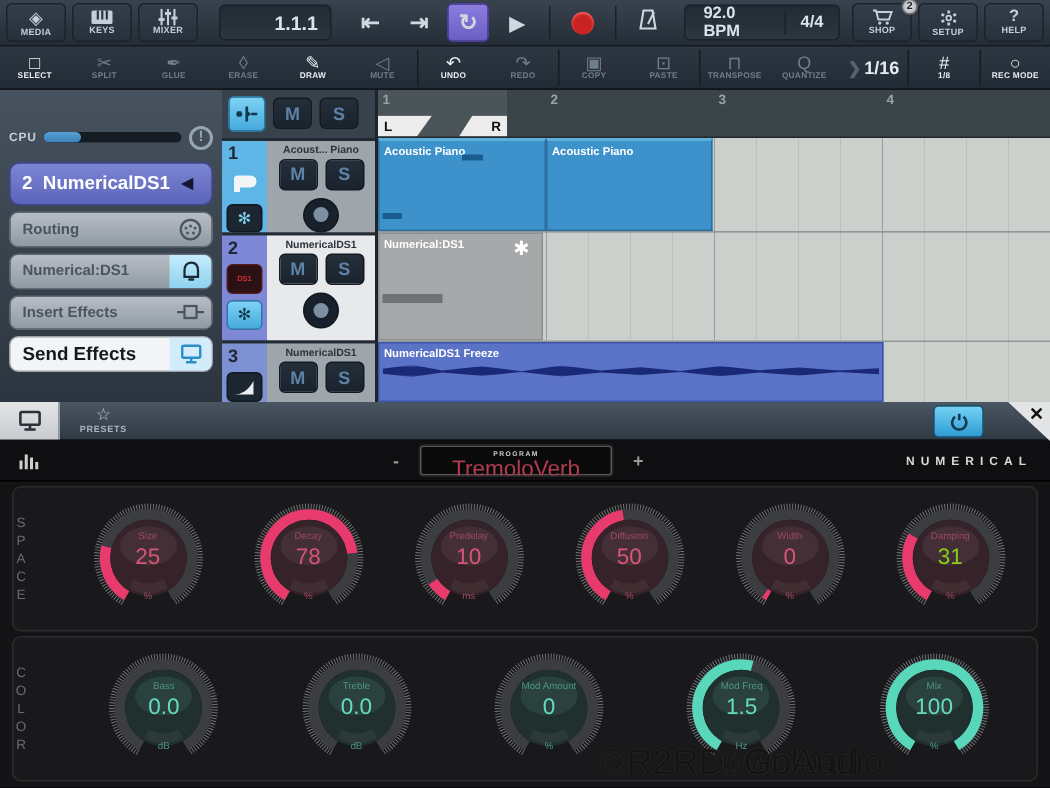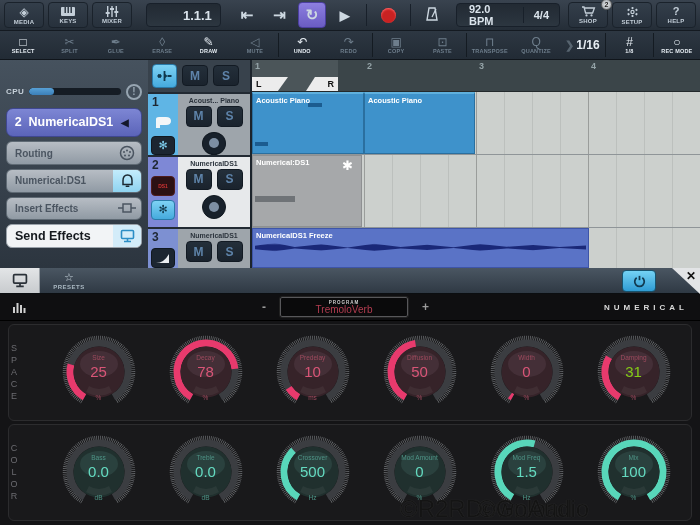--- a/index.html
+++ b/index.html
@@ -148,21 +148,21 @@
   .p-close-x { position:absolute; right:4px; top:1px; color:#111; font-size:12px; font-weight:bold; }
 
   .phead { position:relative; height:27px; background:#0f0f11; border-bottom:1px solid #000;
     display:flex; align-items:center; padding:0 12px; }
   .phead .ptitle { color:#c9c9c9; font-size:11px; letter-spacing:.5px; margin-left:8px; }
   .prog-wrap { position:absolute; left:262px; display:flex; align-items:center; gap:14px; }
   .prog-minus,.prog-plus { color:#9a9a9a; font-size:12px; font-weight:bold; }
   .prog-box { width:128px; height:20px; border:1px solid #57575a; outline:1px solid #222; border-radius:2px;
     background:#0a0a0b; position:relative; text-align:center; }
   .prog-box .pl { color:#cfcfcf; font-size:4.5px; font-weight:bold; letter-spacing:1px; margin-top:2px; }
-  .prog-box .pn { color:#b23c50; font-size:10px; margin-top:-1px; }
+  .prog-box .pn { color:#b23c50; font-size:15px; margin-top:-1px; }
   .brand { position:absolute; right:12px; color:#d9d9d9; font-size:8px; letter-spacing:4px; font-weight:bold; }
 
   .knob-row { height:97px; margin:3px 8px 0; border:1px solid #2c2c2e; border-radius:6px; background:#19191b;
     display:flex; align-items:center; }
   .row-label { width:36px; text-align:center; color:#6b6b70; font-size:9px; letter-spacing:2px;
     writing-mode:vertical-lr; text-orientation:upright; align-self:center; height:80px; }
   .knobs { flex:1; display:flex; justify-content:space-around; align-items:center; padding-right:4px; }
   .knob { position:relative; width:80px; height:86px; }
   .knob svg { position:absolute; left:2px; top:4px; }
   .k-label { position:absolute; top:24px; width:100%; text-align:center; font-size:6.5px; }
@@ -655,33 +655,20 @@
               <path d="M 25 58 A 25.5 25.5 0 0 0 51 58 L 48 52 A 18 18 0 0 1 28 52 Z" fill="rgba(255,255,255,0.05)"></path>
             </svg>
             <div class="k-label" style="color:#4e9486">Treble</div>
             <div class="k-value" style="color:#64dac0">0.0</div>
             <div class="k-unit" style="color:#4e9486">dB</div>
           </div>
           <div class="knob">
             <svg width="76" height="76" viewBox="0 0 76 76">
               <path d="M 21 67.4 A 34 34 0 1 1 55 67.4" fill="none" stroke="#8f9296" stroke-width="4.5" pathLength="300" stroke-dasharray="1 2.1" opacity="0.8"></path>
               <path d="M 23.5 63.1 A 29 29 0 1 1 52.5 63.1" fill="none" stroke="#3b3d41" stroke-width="7"></path>
-              <path d="M 23.5 63.1 A 29 29 0 1 1 52.5 63.1" fill="none" stroke="#58d7ba" stroke-width="7" pathLength="300" stroke-dasharray="108.0 300"></path>
-              <circle cx="38" cy="38" r="25.5" fill="#20302e"></circle>
-              <ellipse cx="38" cy="30" rx="19" ry="13" fill="#2d4441" opacity="0.85"></ellipse>
-              <path d="M 25 58 A 25.5 25.5 0 0 0 51 58 L 48 52 A 18 18 0 0 1 28 52 Z" fill="rgba(255,255,255,0.05)"></path>
-            </svg>
-            <div class="k-label" style="color:#4e9486">Crossover</div>
-            <div class="k-value" style="color:#64dac0">500</div>
-            <div class="k-unit" style="color:#4e9486">Hz</div>
-          </div>
-          <div class="knob">
-            <svg width="76" height="76" viewBox="0 0 76 76">
-              <path d="M 21 67.4 A 34 34 0 1 1 55 67.4" fill="none" stroke="#8f9296" stroke-width="4.5" pathLength="300" stroke-dasharray="1 2.1" opacity="0.8"></path>
-              <path d="M 23.5 63.1 A 29 29 0 1 1 52.5 63.1" fill="none" stroke="#3b3d41" stroke-width="7"></path>
               <path d="M 23.5 63.1 A 29 29 0 1 1 52.5 63.1" fill="none" stroke="#58d7ba" stroke-width="7" pathLength="300" stroke-dasharray="0.0 300"></path>
               <circle cx="38" cy="38" r="25.5" fill="#20302e"></circle>
               <ellipse cx="38" cy="30" rx="19" ry="13" fill="#2d4441" opacity="0.85"></ellipse>
               <path d="M 25 58 A 25.5 25.5 0 0 0 51 58 L 48 52 A 18 18 0 0 1 28 52 Z" fill="rgba(255,255,255,0.05)"></path>
             </svg>
             <div class="k-label" style="color:#4e9486">Mod Amount</div>
             <div class="k-value" style="color:#64dac0">0</div>
             <div class="k-unit" style="color:#4e9486">%</div>
           </div>
           <div class="knob">

